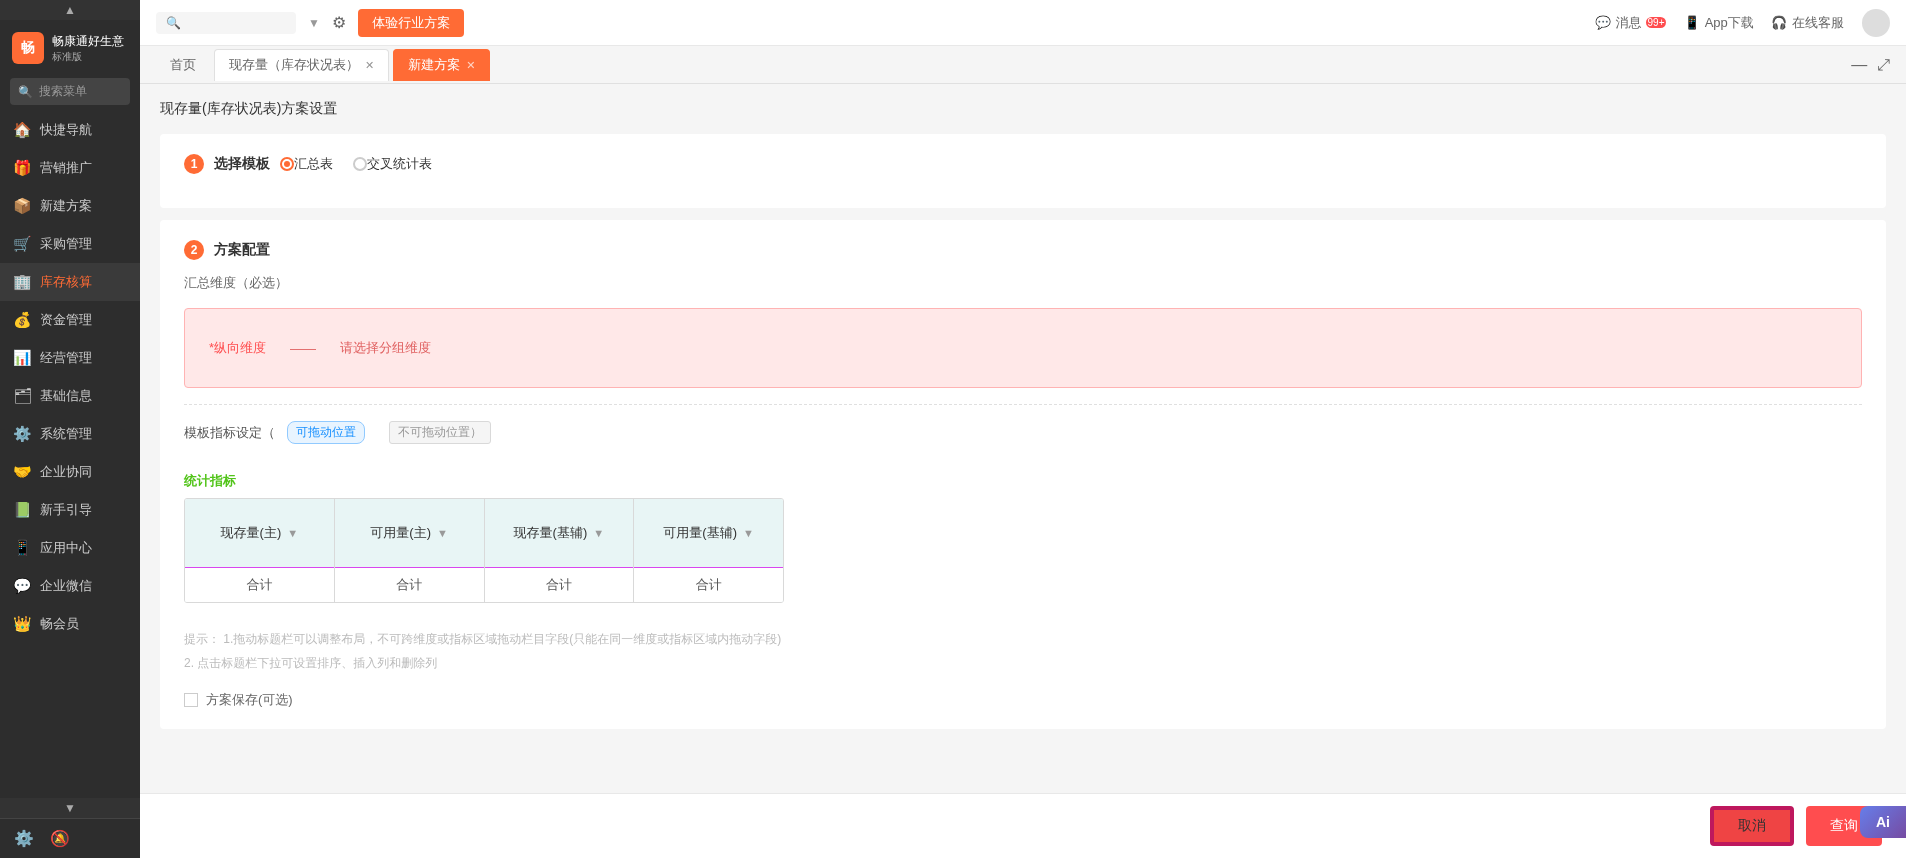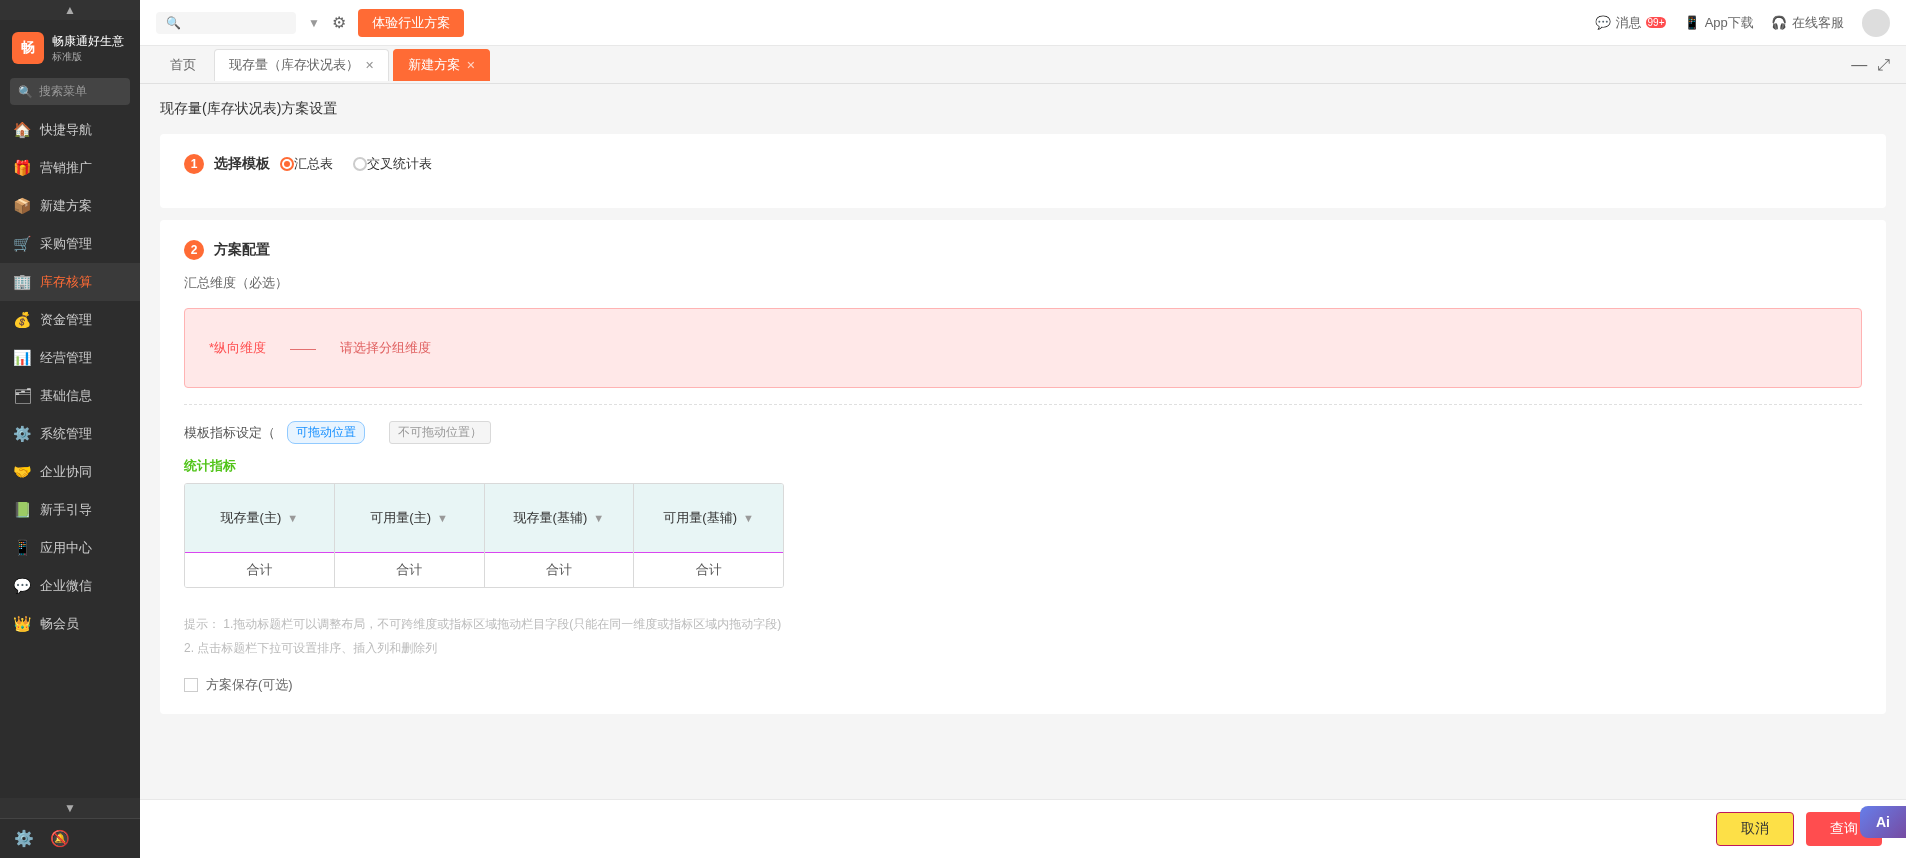--- a/index.html
+++ b/index.html
@@ -340,21 +340,21 @@
     .dimension-arrow {
       color: #e06060;
       margin: 0 8px;
     }
 
     
     .indicator-settings {
       display: flex;
       align-items: center;
       gap: 12px;
-      margin-bottom: 13px;
+      margin-bottom: 28px;
       font-size: 13px;
       color: #555;
     }
     .drag-badge {
       background: #e8f4ff;
       border: 1px solid #91caff;
       padding: 2px 8px;
       border-radius: 8px;
       font-size: 12px;
       color: #1890ff;
@@ -443,22 +443,22 @@
       background: white;
       padding: 12px 24px;
       display: flex;
       justify-content: flex-end;
       gap: 12px;
       border-top: 1px solid #e8e8e8;
       flex-shrink: 0;
     }
     .btn-cancel {
       padding: 7px 24px;
-      border: 1px solid #be185d;
-      background: #fde047;
+      border: 4px solid #be185d;
+      background: #ef4444;
       border-radius: 4px;
       cursor: pointer;
       font-size: 14px;
       color: #333;
     }
     .btn-query {
       padding: 7px 24px;
       background: #ff4d4f;
       border: none;
       border-radius: 4px;

